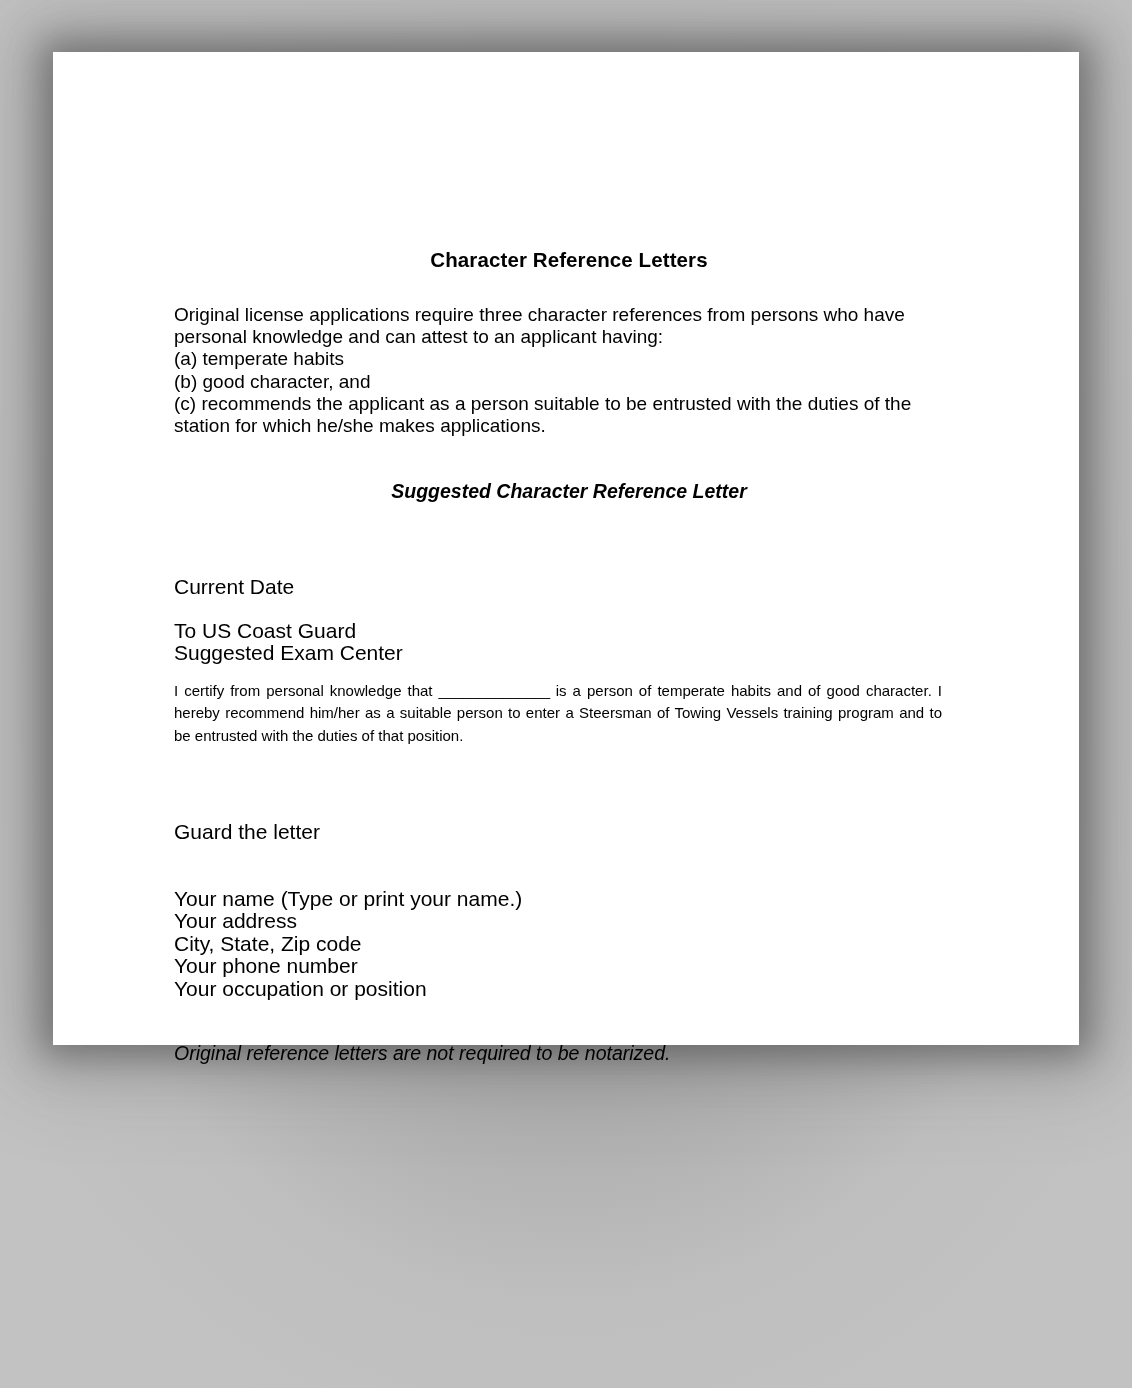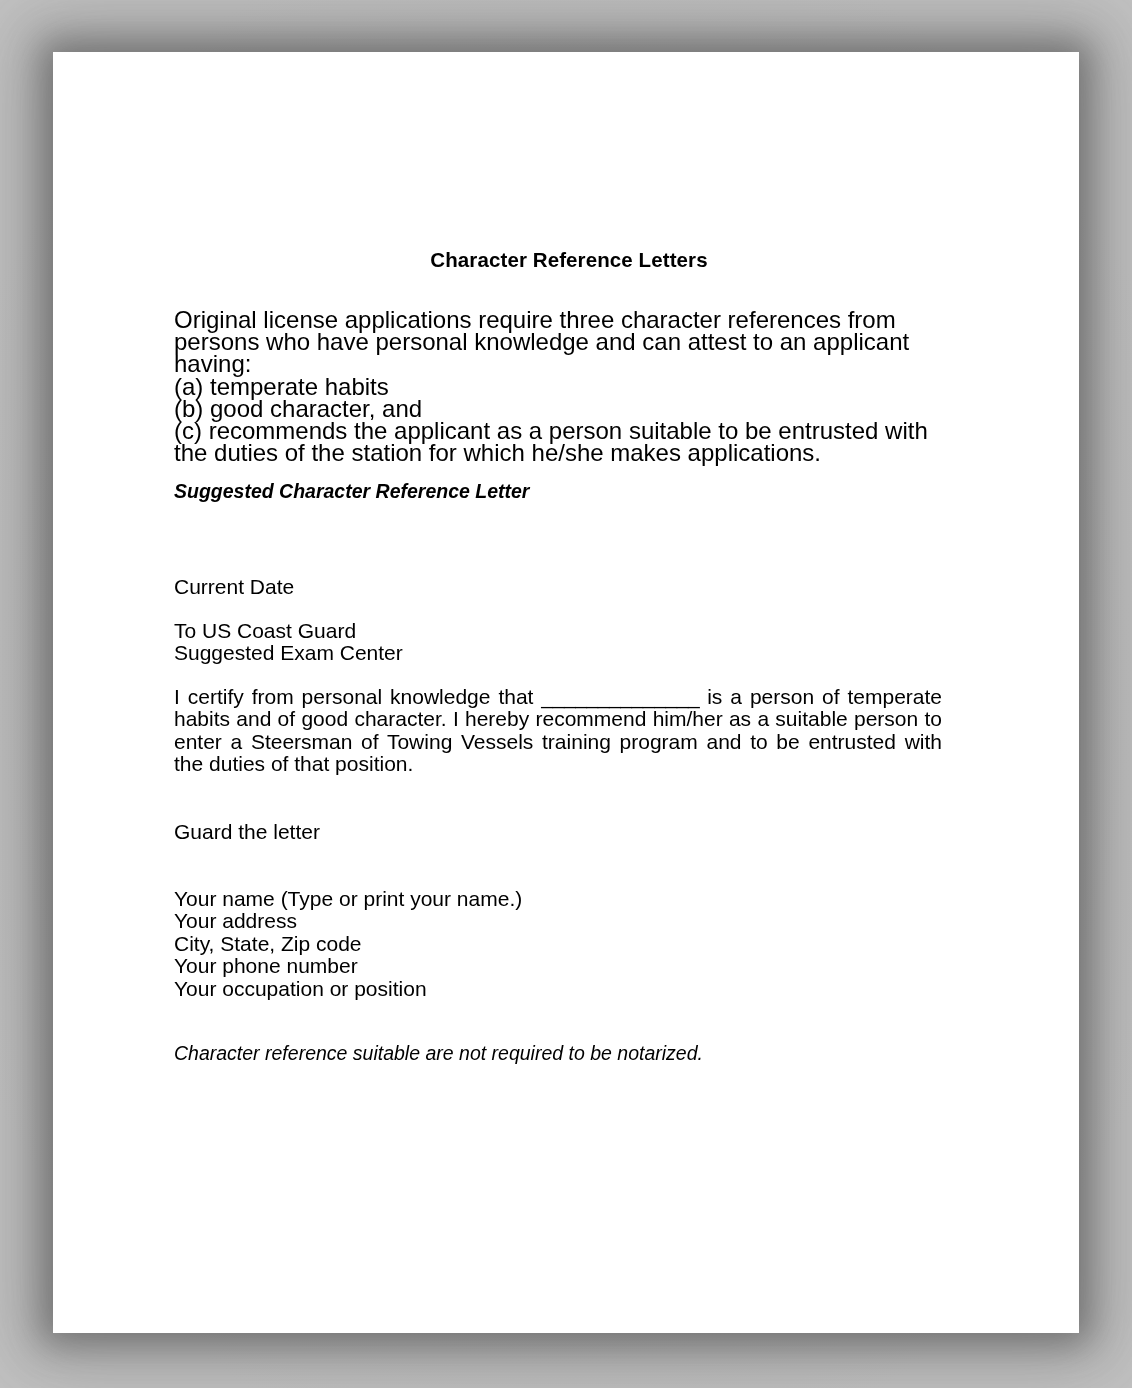--- a/index.html
+++ b/index.html
@@ -27,21 +27,21 @@
          rgba(175,175,175,0.16) 68%,
          rgba(194,194,194,0.0) 88%);
     pointer-events: none;
   }
 
   .page {
     position: absolute;
     left: 53px;
     top: 52px;
     width: 1026px;
-    height: 1281px;
+    height: 993px;
     background: #ffffff;
     box-shadow:
       0 0 34px 12px rgba(60,60,60,0.50),
       0 0 80px 30px rgba(90,90,90,0.28);
   }
 
   .content {
     position: absolute;
     left: 121px;   
     top: 0;
@@ -59,31 +59,32 @@
     font-weight: bold;
     letter-spacing: 0.1px;
     white-space: nowrap;
   }
 
   .intro {
     position: absolute;
     top: 233px;            
     left: 0;
     width: 790px;
-    font-size: 24px;
+    font-size: 19px;
     line-height: 22.2px;
     text-align: left;
     white-space: pre-line;
   }
 
   .subtitle {
     position: absolute;
     top: 412px;            
     left: 0;
     width: 790px;
+    text-align: center;
     font-size: 19.5px;
     font-weight: bold;
     font-style: italic;
     white-space: nowrap;
   }
 
   .block {
     position: absolute;
     left: 0;
     font-size: 21px;
@@ -93,21 +94,21 @@
   }
 
   .date-line   { top: 503px; }   
   .address-to  { top: 547px; }   
 
   .letter-body {
     position: absolute;
     top: 613px;            
     left: 0;
     width: 768px;
-    font-size: 21px;
+    font-size: 15px;
     line-height: 22.4px;
     text-align: justify;
     text-justify: inter-word;
   }
   .letter-body .fill-blank {
     text-decoration: none;
     letter-spacing: -0.4px;
   }
 
   .sign-line   { top: 748px; }   
@@ -150,16 +151,16 @@
     <p class="letter-body"><span>I certify from personal knowledge that </span><span class="fill-blank">______________</span><span> is a person of temperate habits and of good character. I hereby recommend him/her as a suitable person to enter a Steersman of Towing Vessels training program and to be entrusted with the duties of that position.</span></p>
 
     <p class="block sign-line">Guard the letter</p>
 
     <p class="block signature">Your name (Type or print your name.)
 Your address
   City, State, Zip code
 Your phone number
 Your occupation or position</p>
 
-    <p class="notary-note">Character reference suitable are not required to be notarized.</p>
+    <p class="notary-note">Original reference letters are not required to be notarized.</p>
 
   </div>
 </div>
 
 </body></html>

